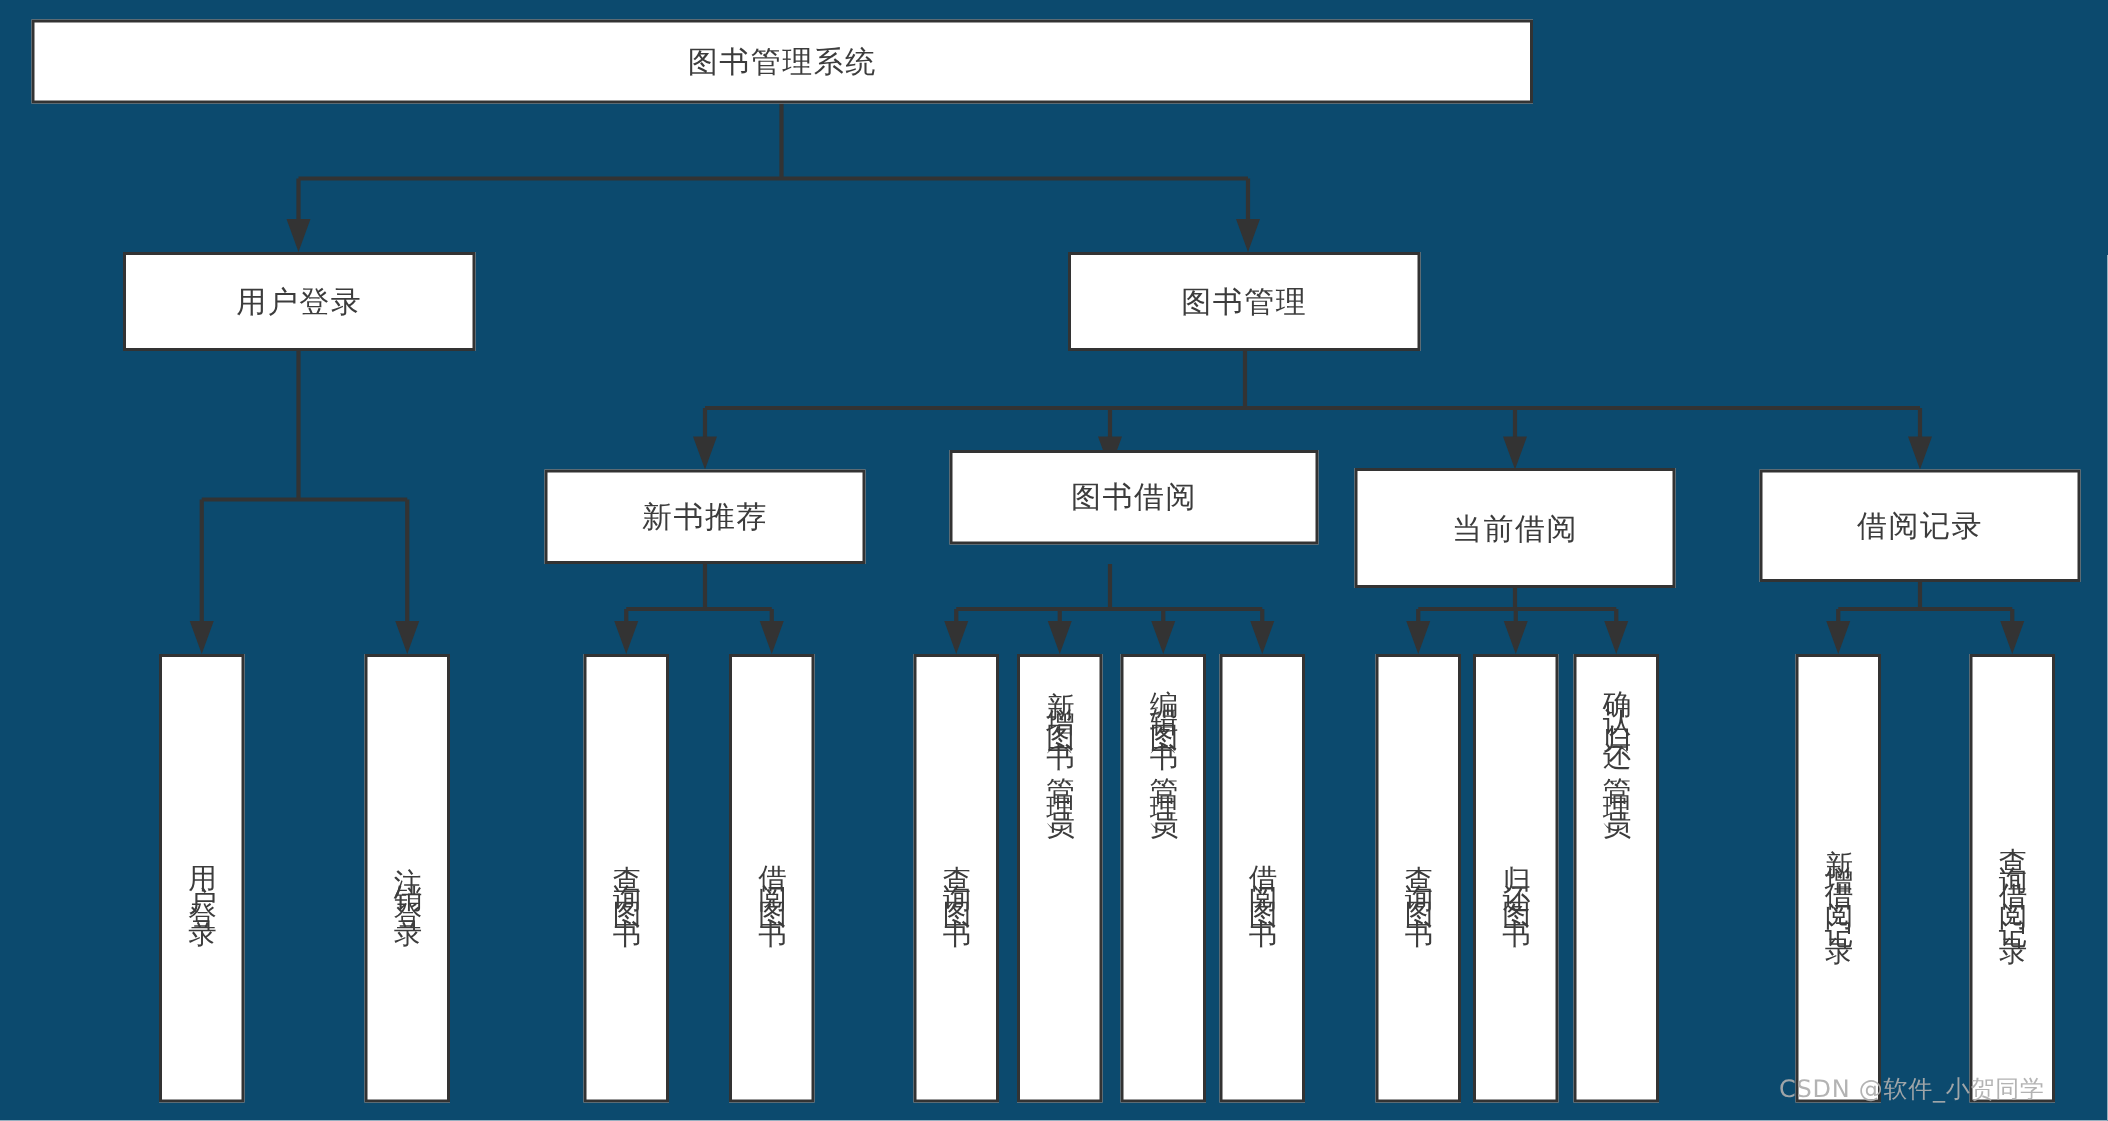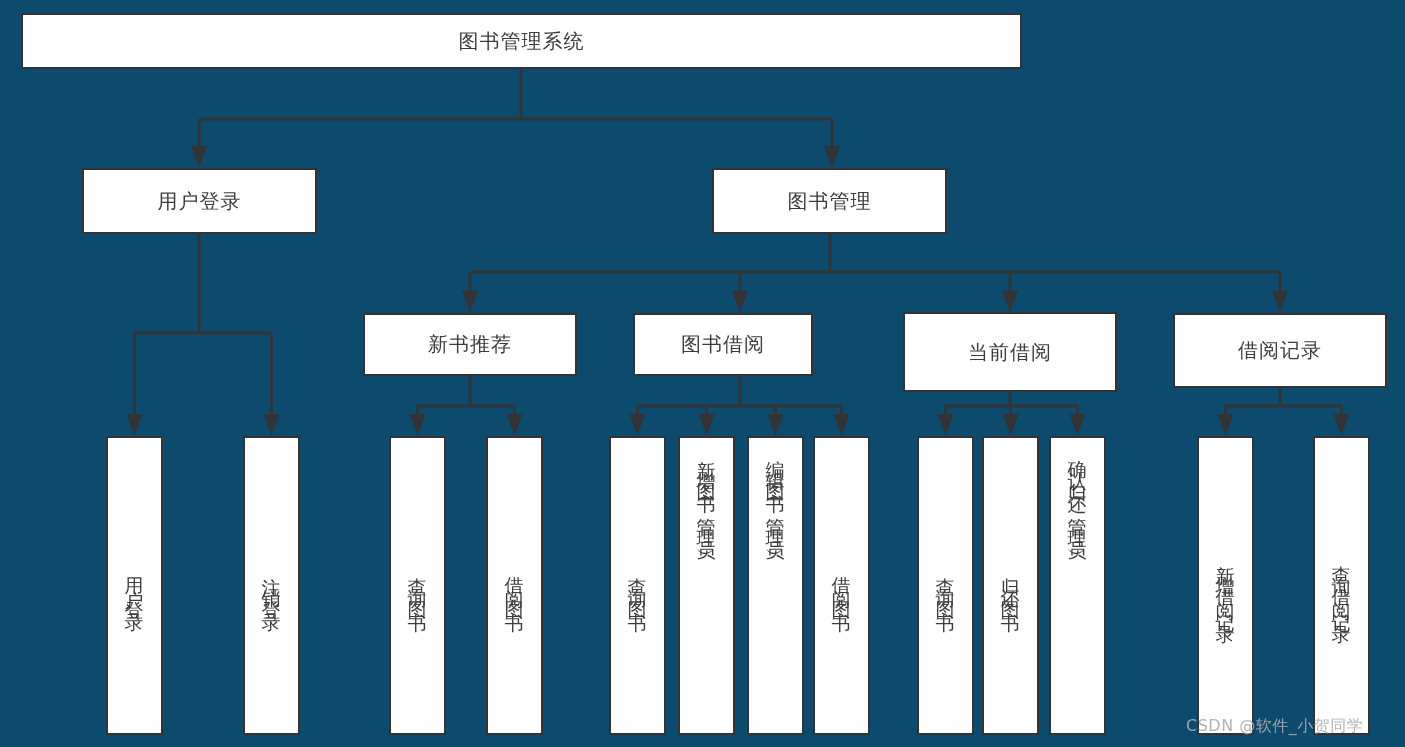--- a/index.html
+++ b/index.html
@@ -71,21 +71,21 @@
     <polygon class="ah" points="1217.5,414 1233.5,414 1225.5,436"></polygon>
     <polygon class="ah" points="1333.5,414 1349.5,414 1341.5,436"></polygon>
   </svg>
 
   <div class="node" style="left:21px;top:13px;width:1001px;height:56px;">图书管理系统</div>
 
   <div class="node" style="left:82px;top:168px;width:235px;height:66px;">用户登录</div>
   <div class="node" style="left:712px;top:168px;width:235px;height:66px;">图书管理</div>
 
   <div class="node" style="left:363px;top:313px;width:214px;height:63px;">新书推荐</div>
-  <div class="node" style="left:633px;top:313px;width:180px;height:63px;">图书借阅</div>
+  <div class="node" style="left:633px;top:300px;width:246px;height:63px;">图书借阅</div>
   <div class="node" style="left:903px;top:312px;width:214px;height:80px;">当前借阅</div>
   <div class="node" style="left:1173px;top:313px;width:214px;height:75px;">借阅记录</div>
 
   <div class="vbox" style="left:106px;">
     <span>用户登录</span>
   </div>
   <div class="vbox" style="left:243px;">
     <span>注销登录</span>
   </div>
 

